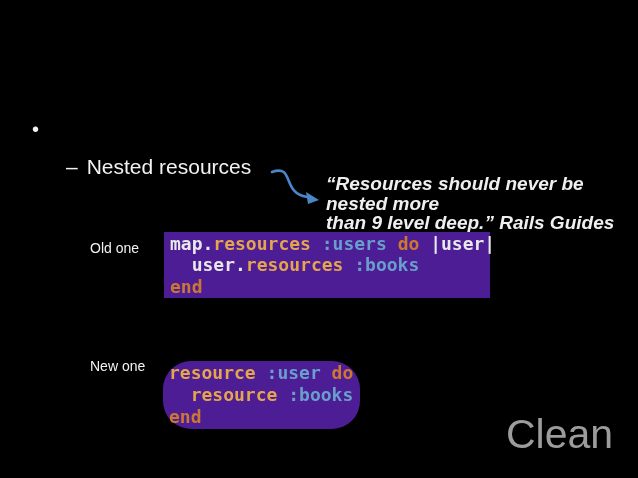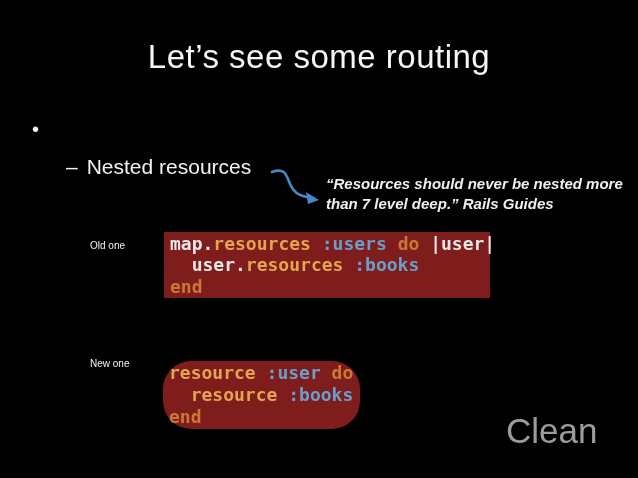--- a/index.html
+++ b/index.html
@@ -36,81 +36,80 @@
   .bullet-l2 .marker { margin-right: 9px; }
   .arrow-wrap {
     position: absolute;
     top: 166px; left: 269px;
     width: 56px; height: 42px;
   }
   .quote {
     position: absolute;
     top: 174px; left: 326px;
     color: #efefef;
-    font-size: 15px;
+    font-size: 19px;
     font-style: italic;
     font-weight: 600;
     line-height: 19.5px;
   }
   .code-label {
     position: absolute;
     color: #f2f2f2;
-    font-size: 10px;
+    font-size: 14px;
   }
   #old-label { top: 240px; left: 90px; }
   #new-label { top: 358px; left: 90px; }
   .code-block {
     position: absolute;
-    background: #7f1d1d;
+    background: #4c1d95;
     font-family: "DejaVu Sans Mono", monospace;
     font-weight: 700;
     font-size: 18px;
     line-height: 21.3px;
     white-space: pre;
     padding: 1px 2px 2px 6px;
   }
   #old-code { top: 232px; left: 164px; width: 318px; height: 63px; }
   #new-code { top: 361px; left: 163px; width: 189px; height: 65px; line-height: 22px; border-radius: 28px; }
   .tok-plain   { color: #e8e8e8; }
   .tok-method  { color: #e5a54e; }
   .tok-symbol  { color: #6a9fcb; }
   .tok-keyword { color: #cc7832; }
   .clean {
     position: absolute;
     top: 411px; left: 506px;
     color: #9c9c9c;
-    font-size: 35px;
+    font-size: 41px;
   }
 </style>
 </head>
 <body>
 
 <div id="slide">
 
-  <div class="title">Let’s see some routing</div>
 
   <div class="bullet-l1">
     <span class="marker">•</span>
   </div>
 
   <div class="bullet-l2">
     <span class="marker">–</span>
     <span>Nested resources</span>
   </div>
 
   <div class="arrow-wrap">
     <svg width="56" height="42" viewBox="0 0 56 42">
       <path d="M3,6 C26,-2 12,27 38,31" fill="none" stroke="#4a86c8" stroke-width="2.6" stroke-linecap="round"></path>
       <polygon points="50,34 37,26 39,38" fill="#4a86c8"></polygon>
     </svg>
   </div>
 
   <div class="quote">
     <div>“Resources should never be nested more</div>
-    <div>than 7 level deep.” Rails Guides</div>
+    <div>than 9 level deep.” Rails Guides</div>
   </div>
 
   <div id="old-label" class="code-label">Old one</div>
 
   <div id="old-code" class="code-block"><div><span class="tok-plain">map.</span><span class="tok-method">resources</span><span class="tok-plain"> </span><span class="tok-symbol">:users</span><span class="tok-plain"> </span><span class="tok-keyword">do</span><span class="tok-plain"> </span><span class="tok-plain">|user|</span></div><div><span class="tok-plain">  user.</span><span class="tok-method">resources</span><span class="tok-plain"> </span><span class="tok-symbol">:books</span></div><div><span class="tok-keyword">end</span></div></div>
 
   <div id="new-label" class="code-label">New one</div>
 
   <div id="new-code" class="code-block"><div><span class="tok-method">resource</span><span class="tok-plain"> </span><span class="tok-symbol">:user</span><span class="tok-plain"> </span><span class="tok-keyword">do</span></div><div><span class="tok-plain">  </span><span class="tok-method">resource</span><span class="tok-plain"> </span><span class="tok-symbol">:books</span></div><div><span class="tok-keyword">end</span></div></div>
 

